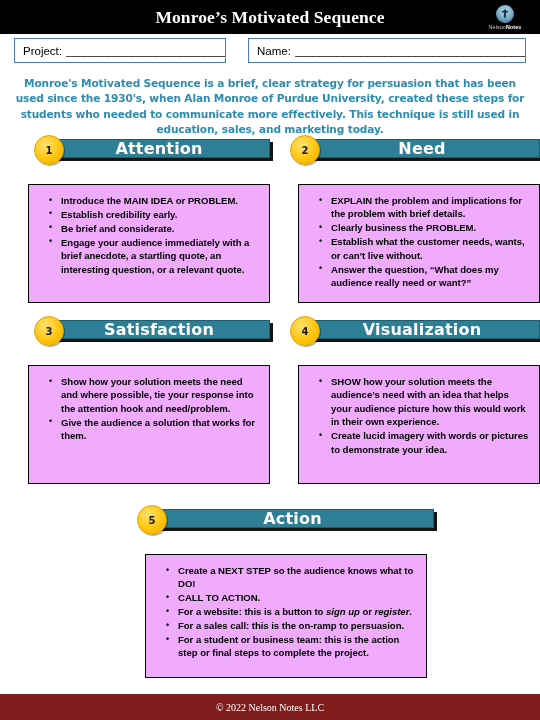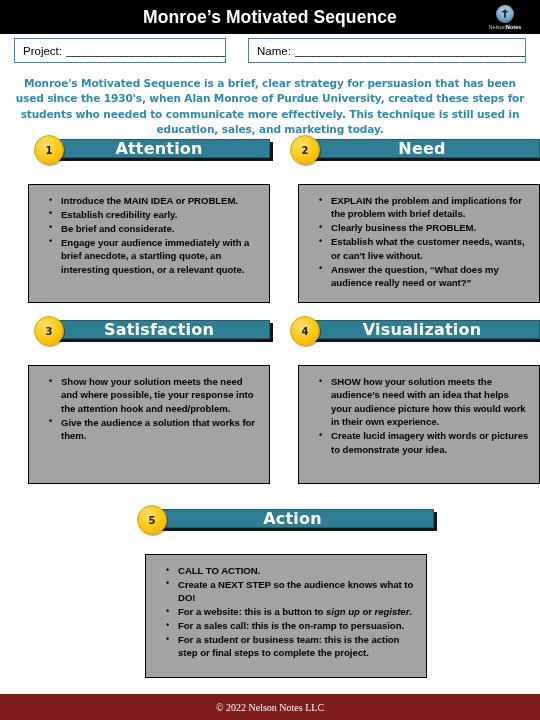--- a/index.html
+++ b/index.html
@@ -24,21 +24,21 @@
     background: #000000;
     display: flex;
     align-items: center;
     justify-content: center;
   }
   .titlebar-text {
     color: #ffffff;
     font-size: 17.5px;
     font-weight: bold;
     letter-spacing: 0.1px;
-    font-family: Liberation Sans, sans-serif;
+    font-family: Liberation Serif, serif;
   }
   .brand {
     position: absolute;
     right: 6px;
     top: 2px;
     width: 58px;
     height: 31px;
     display: flex;
     flex-direction: column;
     align-items: center;
@@ -163,21 +163,21 @@
   }
   .badge-num {
     font-size: 10px;
     font-weight: bold;
     color: #1a1a1a;
     font-family: "DejaVu Sans", sans-serif;
   }
   .content-box {
     position: absolute;
     left: 14px;
-    background: #a3a3a3;
+    background: #f0abfc;
     border: 1.6px solid #000000;
     box-sizing: border-box;
     padding: 9px 8px 9px 6px;
   }
   ul.bullets {
     margin: 0;
     padding: 0 0 0 16px;
     list-style: none;
   }
   ul.bullets li {
@@ -307,22 +307,22 @@
     </div>
     <div class="section" style="left: 131px; top: 0px;">
       <div class="bar" style="left: 20px; top: 509px; width: 283px;">
         <div class="bar-title">Action</div>
       </div>
       <div class="badge" style="left: 6px; top: 505px;">
         <span class="badge-num">5</span>
       </div>
       <div class="content-box" style="top: 554px; width: 282px; height: 124px;">
         <ul class="bullets">
+          <li><span>Create a NEXT STEP so the audience knows what to DO!</span></li>
           <li><span>CALL TO ACTION.</span></li>
-          <li><span>Create a NEXT STEP so the audience knows what to DO!</span></li>
           <li><span>For a website: this is a button to </span><i>sign up</i><span> or </span><i>register</i><span>.</span></li>
           <li><span>For a sales call: this is the on-ramp to persuasion.</span></li>
           <li><span>For a student or business team: this is the action step or final steps to complete the project.</span></li>
         </ul>
       </div>
     </div>
   </div>
 
 <div class="footer">
   <div class="footer-text">© 2022 Nelson Notes LLC</div>

